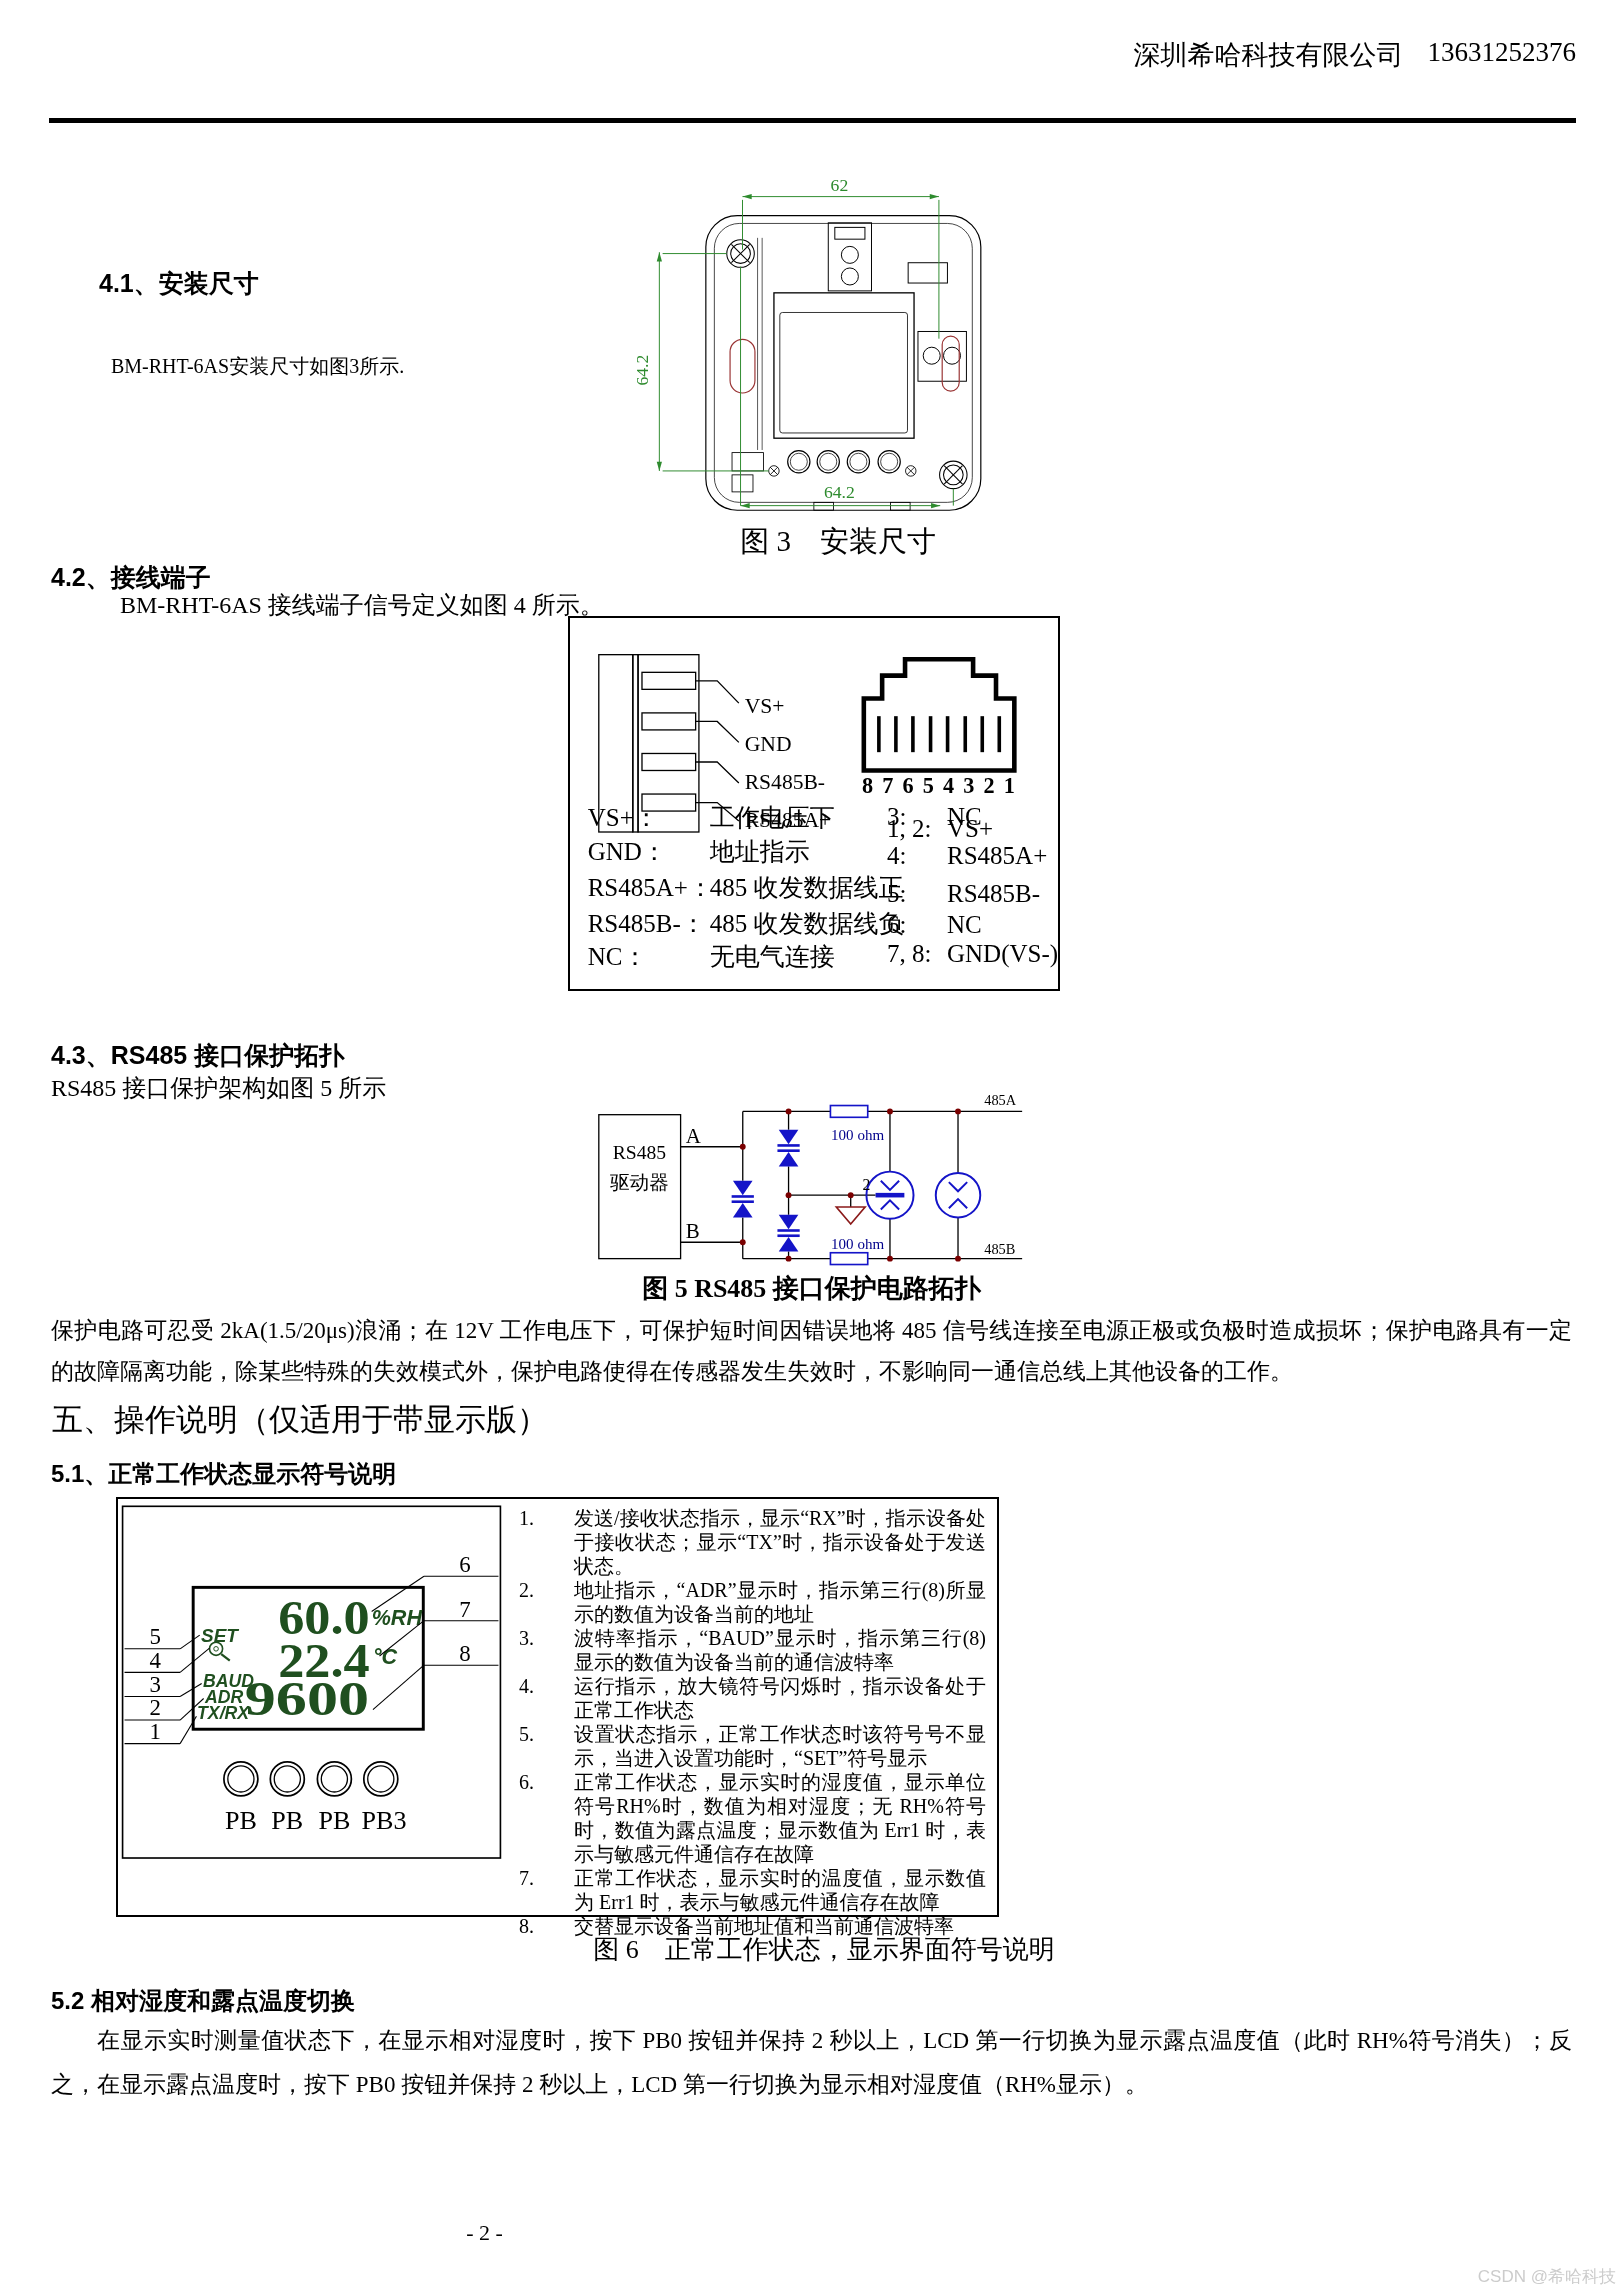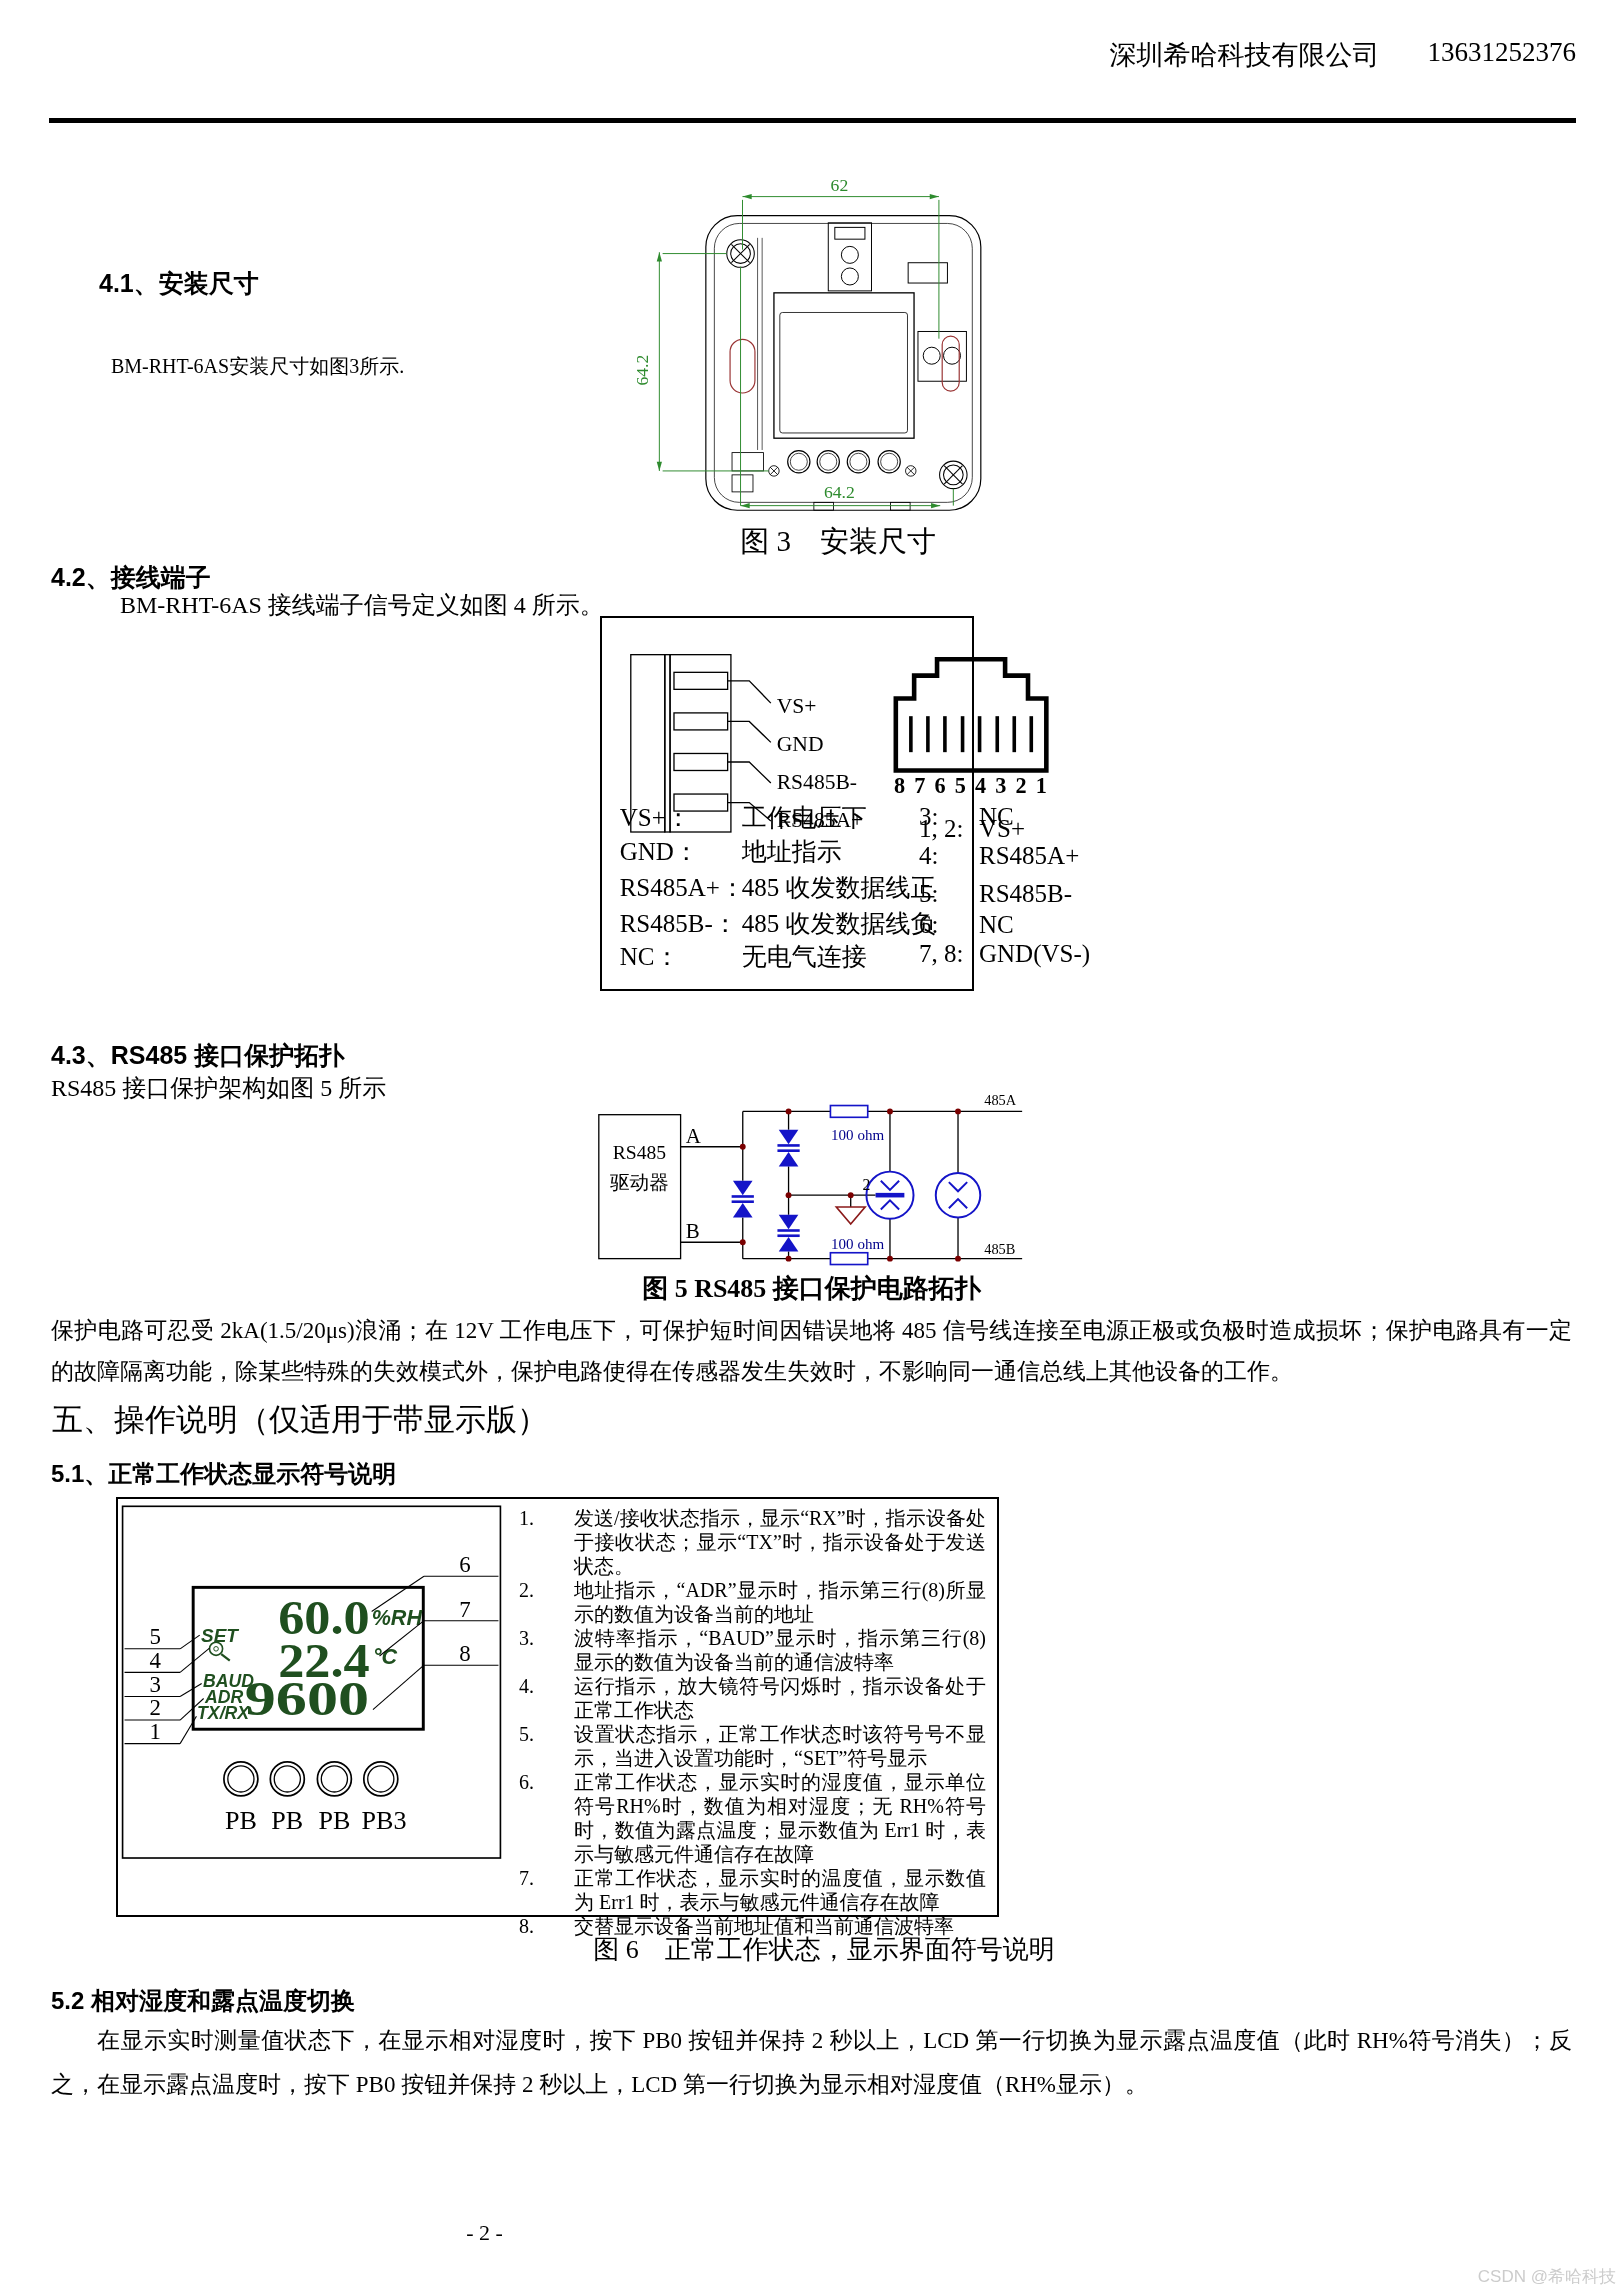--- a/index.html
+++ b/index.html
@@ -3,24 +3,24 @@
 <meta charset="utf-8">
 <style>
   html,body{margin:0;padding:0;background:#9a9a9a;}
   .page{position:relative;width:1623px;height:2295px;background:#ffffff;
         font-family:"Liberation Serif",serif;color:#000;overflow:hidden;}
   .abs{position:absolute;}
   .hsans{font-family:"Liberation Sans",sans-serif;font-weight:bold;}
   .cap{position:absolute;text-align:center;font-size:27.5px;}
   .just{text-align:justify;}
   
-  .hdr{position:absolute;top:37px;right:47px;display:flex;gap:48px;font-size:27px;text-align:right;}
+  .hdr{position:absolute;top:37px;right:47px;display:flex;gap:24px;font-size:27px;text-align:right;}
   .rule{position:absolute;left:49px;top:118px;width:1527px;height:4.6px;background:#000;}
   
-  .f4box{position:absolute;left:600px;top:616px;width:374px;height:375px;border:2px solid #000;box-sizing:border-box;}
+  .f4box{position:absolute;left:568px;top:616px;width:492px;height:375px;border:2px solid #000;box-sizing:border-box;}
   .f4l{position:absolute;font-size:25px;white-space:nowrap;}
   .f4name{display:inline-block;width:122px;}
   .f4pin{display:inline-block;width:60px;}
   
   .f6box{position:absolute;left:116px;top:1497px;width:883px;height:420px;border:2px solid #000;box-sizing:border-box;}
   .f6list{position:absolute;left:393px;top:6.5px;width:486px;}
   .item{display:flex;font-size:20px;line-height:24px;}
   .inum{flex:none;width:63px;padding-left:7.9px;box-sizing:border-box;}
   .itext{width:412px;text-align:justify;}
   .wm{position:absolute;left:1400px;top:2265px;width:216px;text-align:right;

